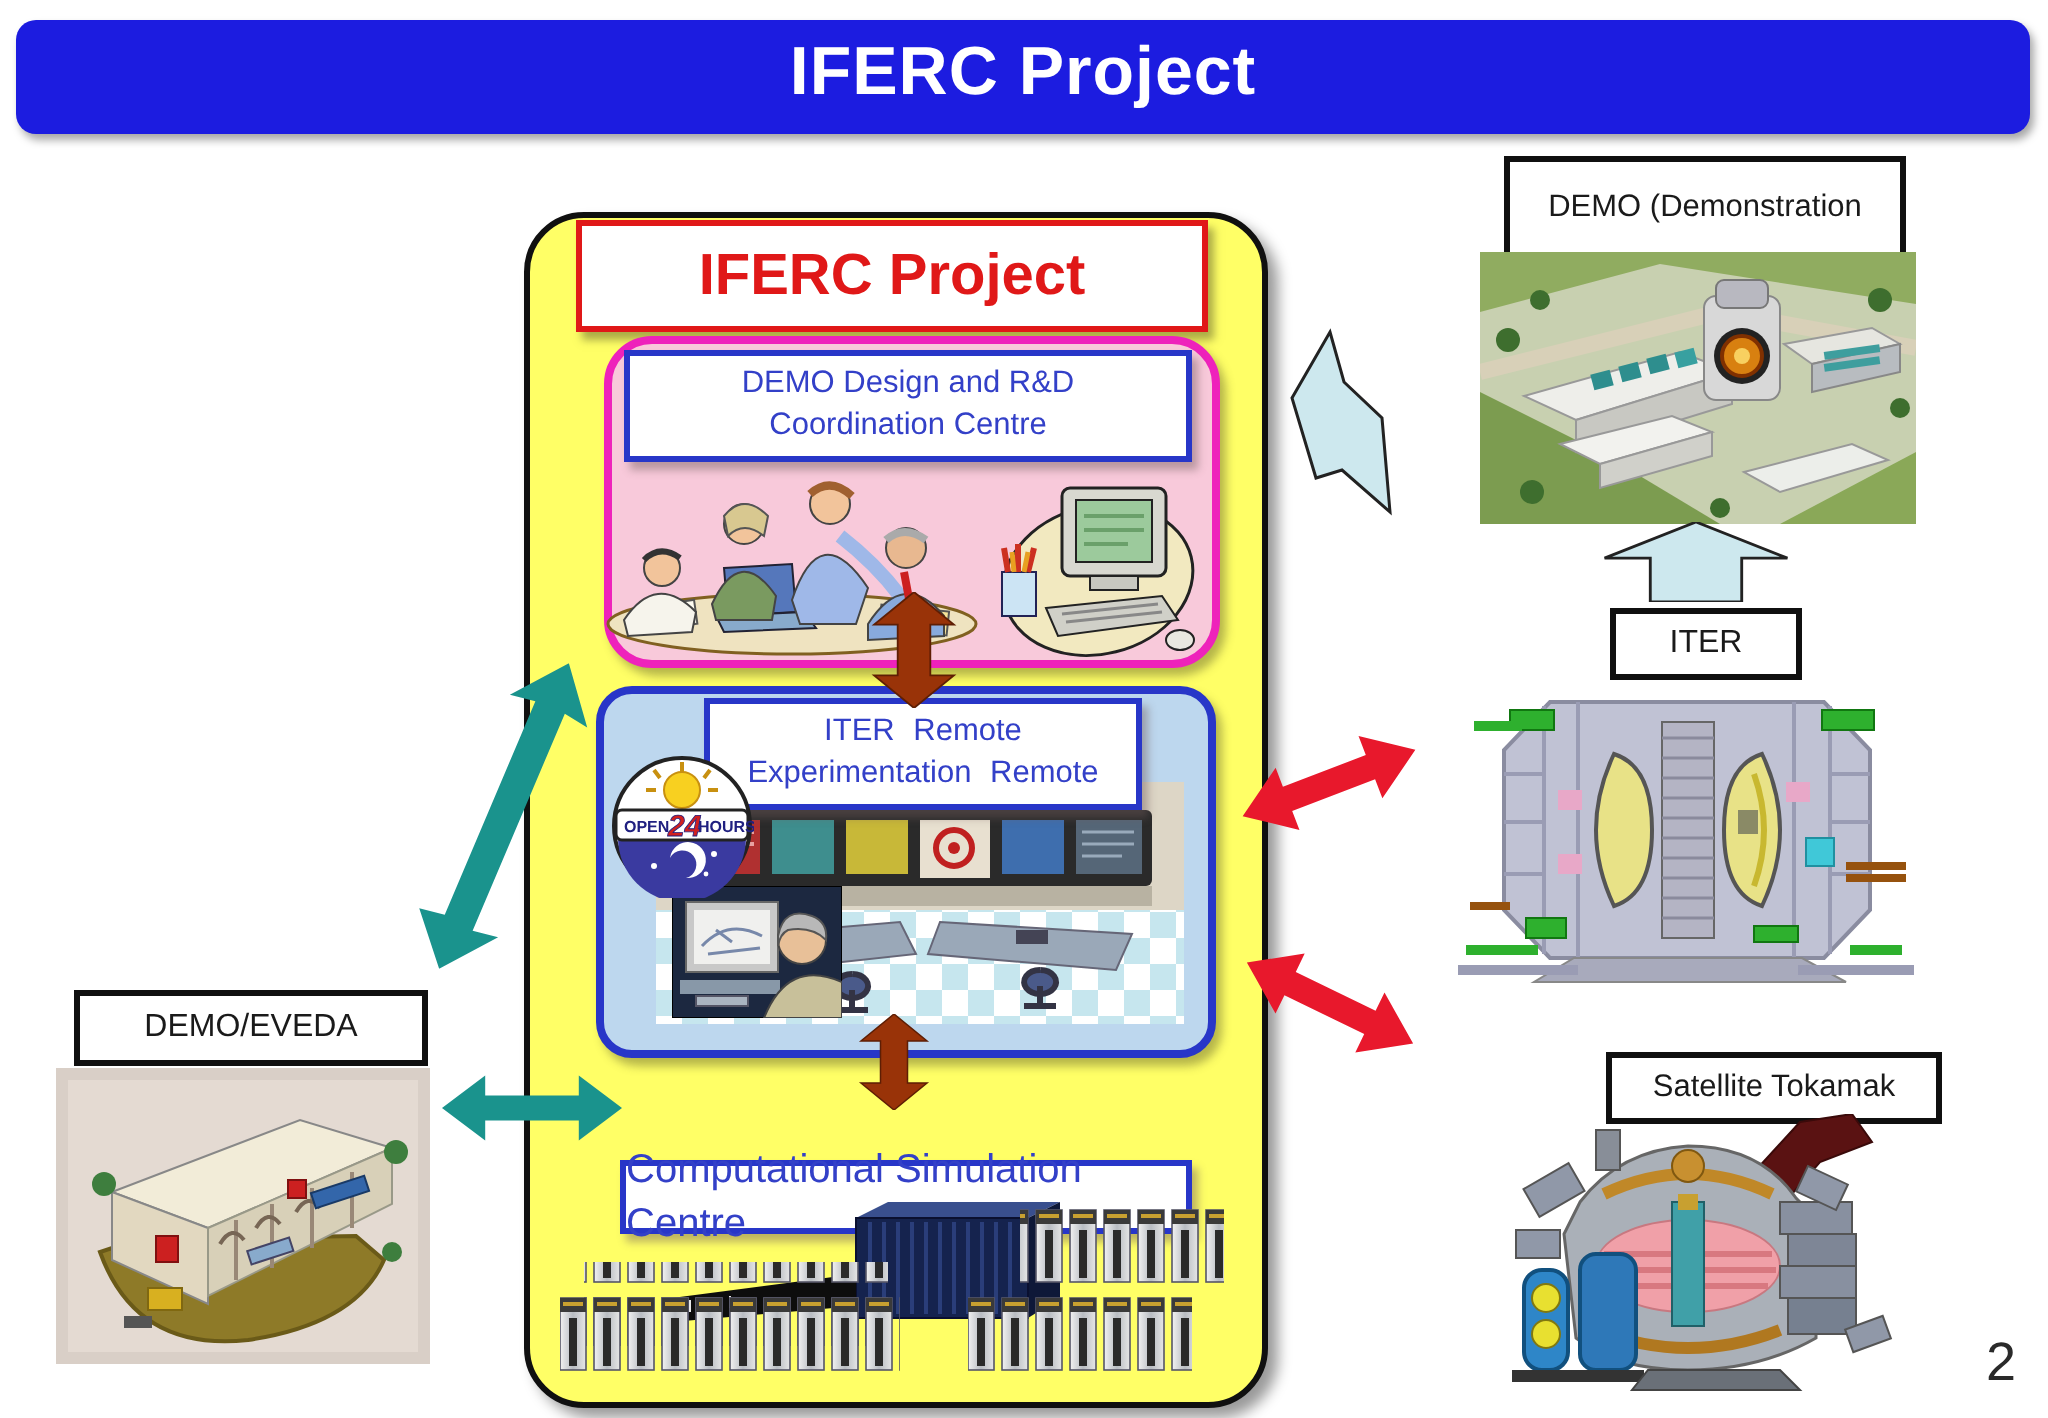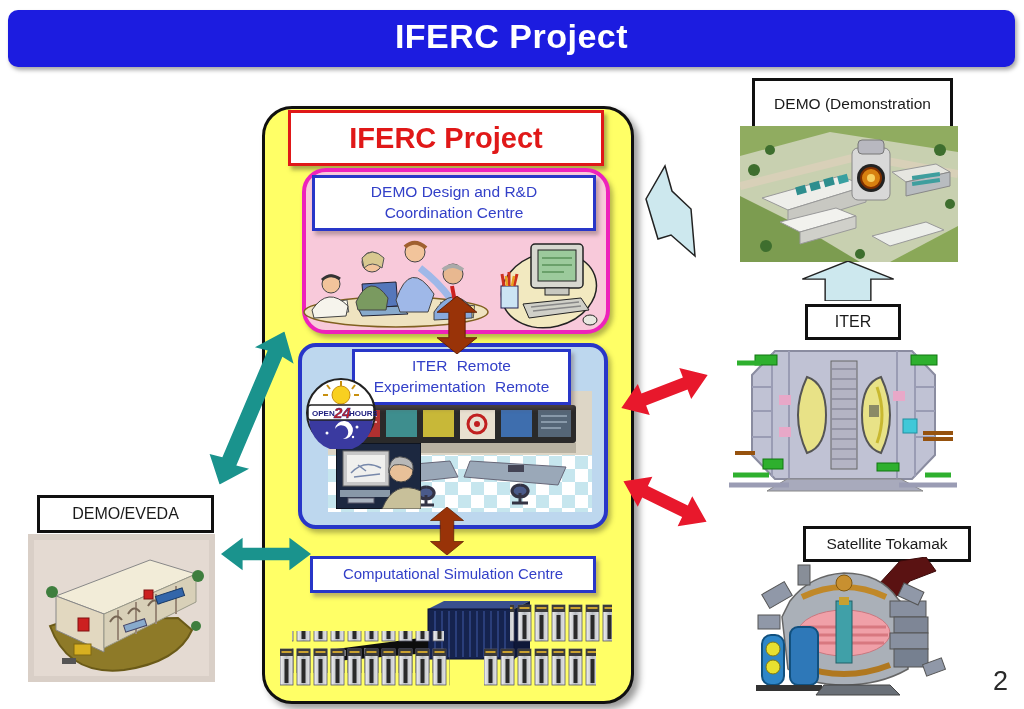--- a/index.html
+++ b/index.html
@@ -50,21 +50,21 @@
     box-shadow:3px 4px 5px rgba(90,90,40,.45);
   }
   .wlabel{
     position:absolute;background:#ffffff;border:3px solid #2836c8;
     display:flex;flex-direction:column;align-items:center;justify-content:center;
     color:#3340c8;text-align:left;line-height:1.35;
     box-shadow:3px 4px 4px rgba(110,90,90,.45);
   }
   .demo-design-label{left:312px;top:175px;width:278px;height:50px;font-size:15.5px;}
   .iter-remote-label{left:352px;top:349px;width:213px;height:50px;font-size:15.5px;word-spacing:5px;z-index:4;}
-  .csc-label{left:310px;top:556px;width:280px;height:31px;font-size:15px;}
+  .csc-label{left:310px;top:580px;width:280px;height:31px;font-size:20px;}
   
   .olabel{
     position:absolute;background:#ffffff;border:3px solid #101010;
     display:flex;flex-direction:column;align-items:center;justify-content:center;
     color:#1a1a1a;text-align:center;line-height:1.3;font-size:15.5px;
   }
   .demo-plant-label{left:752px;top:78px;width:195px;height:46px;}
   .iter-label{left:805px;top:304px;width:90px;height:30px;font-size:16px;}
   .satellite-label{left:768px;top:526px;width:162px;height:30px;margin-left:35px;}
   .ifmif-label{left:37px;top:495px;width:171px;height:32px;font-size:16px;}

